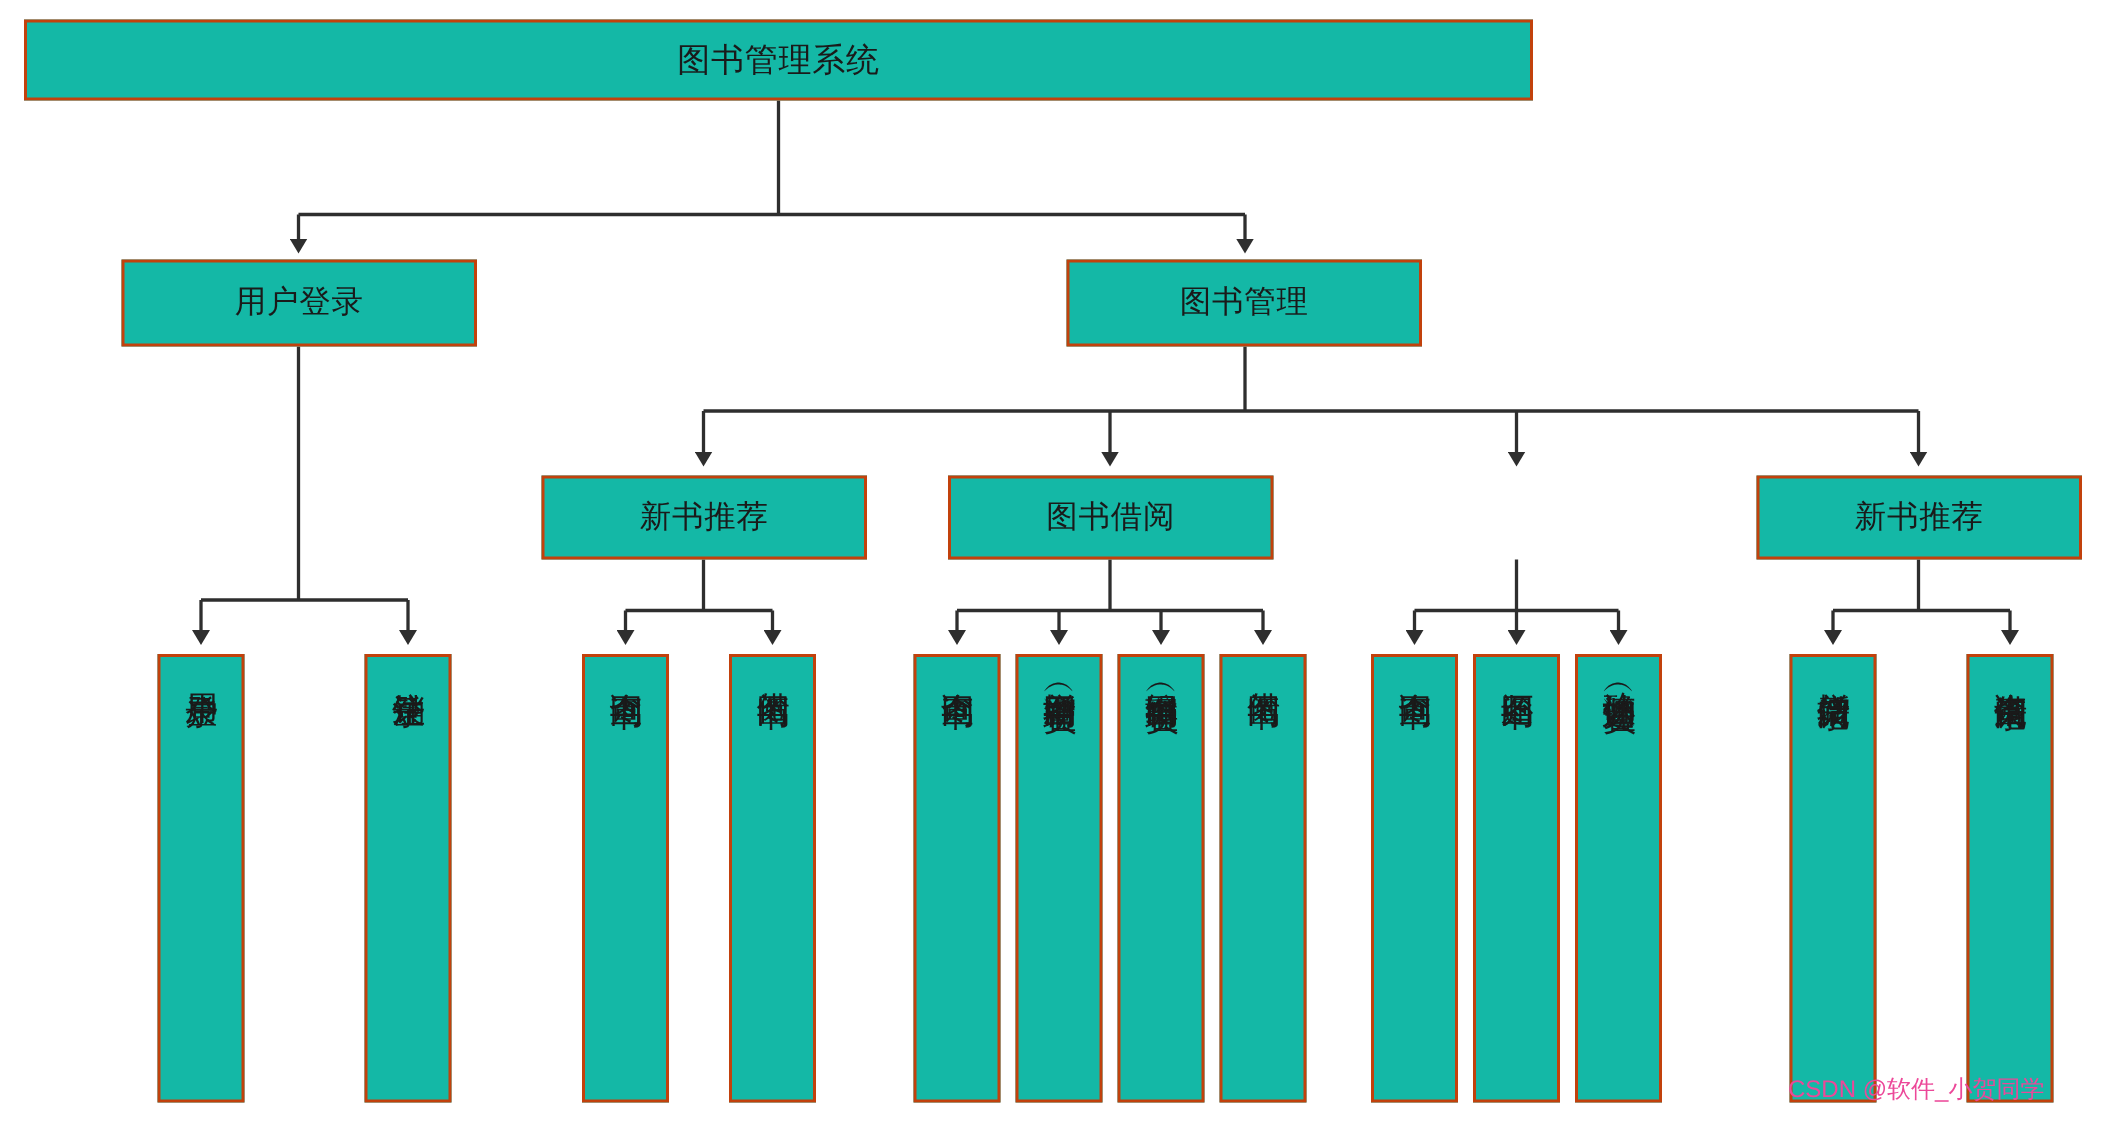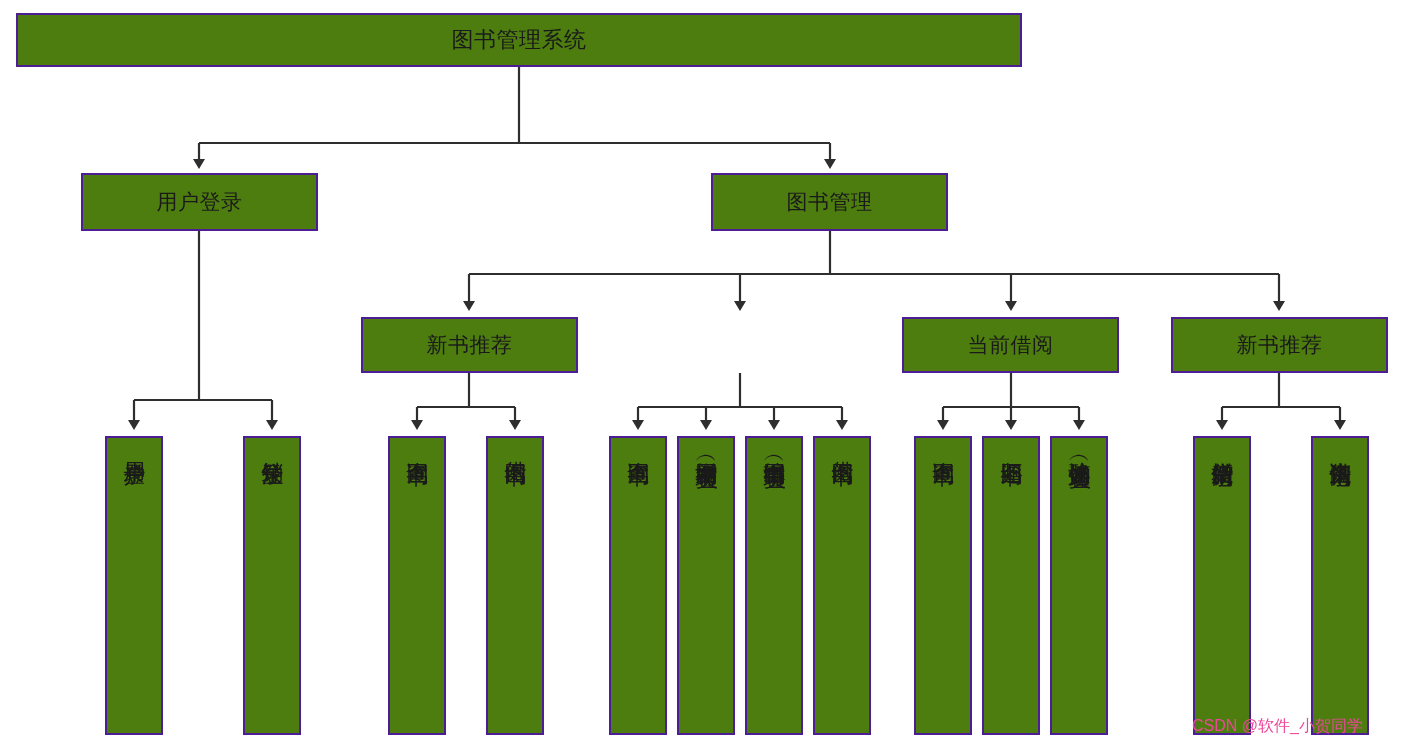--- a/index.html
+++ b/index.html
@@ -22,22 +22,22 @@
     position: absolute;
     left: 0;
     top: 0;
     width: 1405px;
     height: 747px;
     pointer-events: none;
   }
   .node {
     position: absolute;
     box-sizing: border-box;
-    background: #4d7c0f;
-    border: 2px solid #4c1d95;
+    background: #14b8a6;
+    border: 2px solid #c2410c;
     display: flex;
     align-items: center;
     justify-content: center;
     color: #1a1a1a;
     z-index: 2;
   }
   .node-label {
     display: block;
     text-align: center;
     line-height: 1.12;
@@ -135,22 +135,22 @@
   <div class="node horizontal" style="left:81px; top:173px; width:237px; height:58px;">
     <span class="node-label">用户登录</span>
   </div>
   <div class="node horizontal" style="left:361px; top:317px; width:217px; height:56px;">
     <span class="node-label">新书推荐</span>
   </div>
 
   <div class="node horizontal" style="left:711px; top:173px; width:237px; height:58px;">
     <span class="node-label">图书管理</span>
   </div>
-  <div class="node horizontal" style="left:902px; top:317px; width:217px; height:56px;">
-    <span class="node-label">当前借阅</span>
+  <div class="node horizontal" style="left:632px; top:317px; width:217px; height:56px;">
+    <span class="node-label">图书借阅</span>
   </div>
   <div class="node horizontal" style="left:1171px; top:317px; width:217px; height:56px;">
     <span class="node-label">新书推荐</span>
   </div>
 
   <div class="node vertical" style="left:105px; top:436px; width:58px; height:299px;">
     <span class="node-label">用户登录</span>
   </div>
   <div class="node vertical" style="left:243px; top:436px; width:58px; height:299px;">
     <span class="node-label">注销登录</span>

